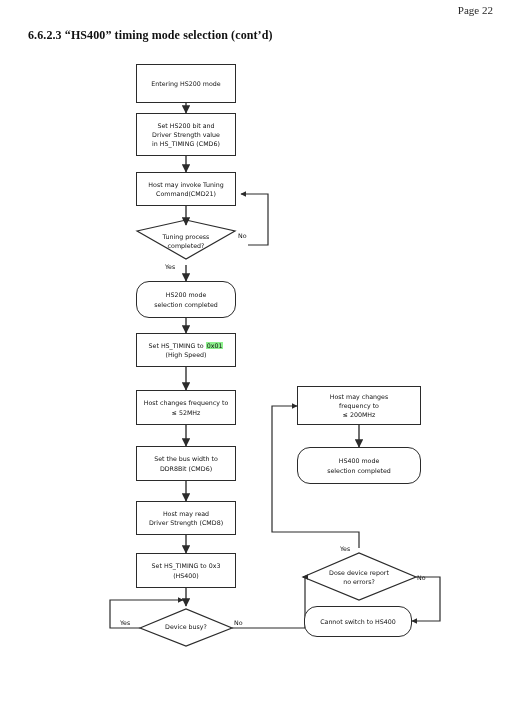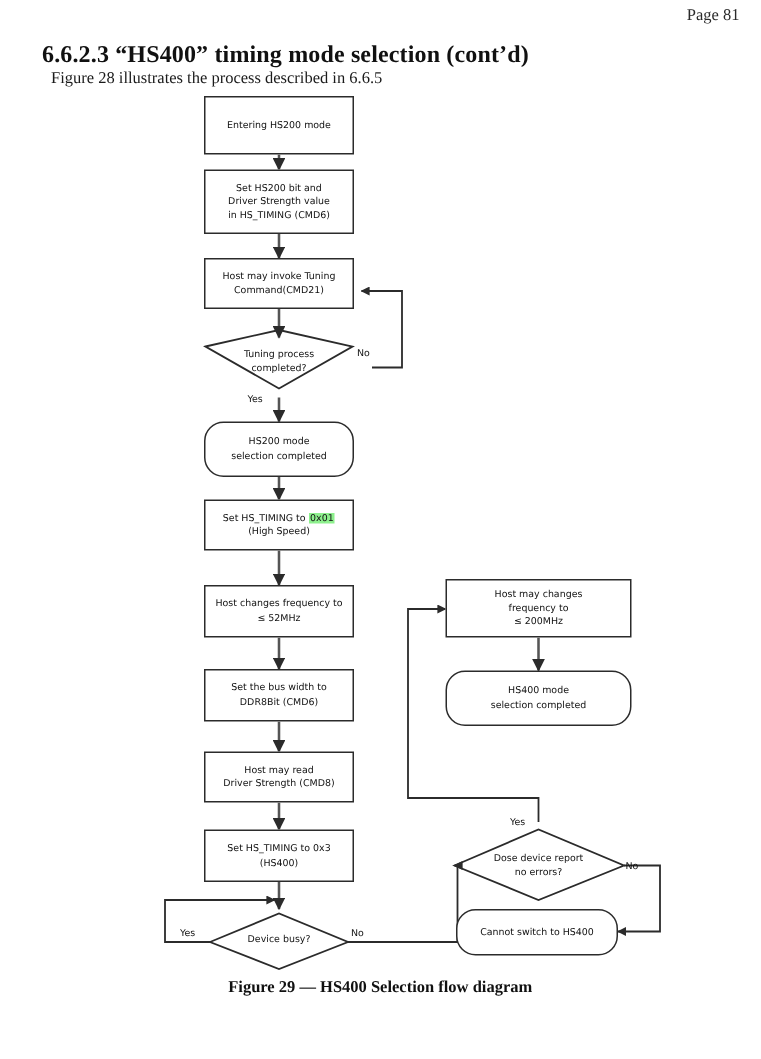--- a/index.html
+++ b/index.html
@@ -27,21 +27,21 @@
     right: 14px;
     font-family: "Liberation Serif", serif;
     font-size: 11px;
     color: #2a2a2a;
   }
   .heading {
     position: absolute;
     left: 28px;
     top: 28px;
     font-family: "Liberation Serif", serif;
-    font-size: 16px;
+    font-size: 12px;
     font-weight: bold;
     color: #111;
     letter-spacing: 0.1px;
   }
   .subheading {
     position: absolute;
     left: 34px;
     top: 46px;
     font-family: "Liberation Serif", serif;
     font-size: 11px;
@@ -107,23 +107,22 @@
     font-size: 6.3px;
     color: #111;
     white-space: nowrap;
   }
 </style>
 </head>
 <body>
 
 <div id="page">
 
-  <div class="page-number">Page 81</div>
+  <div class="page-number">Page 22</div>
   <div class="heading">6.6.2.3  “HS400” timing mode selection (cont’d)</div>
-  <div class="subheading">Figure 28 illustrates the process described in 6.6.5</div>
 
   <svg id="flow" viewBox="0 0 507 706">
     <defs>
       <marker id="arrow" viewBox="0 0 10 10" refX="9" refY="5" markerWidth="5" markerHeight="5" orient="auto-start-reverse">
         <path d="M 0 0 L 10 5 L 0 10 z" fill="#2b2b2b"></path>
       </marker>
     </defs>
     <g stroke="#555" stroke-width="1.7" fill="none" marker-end="url(#arrow)">
       <path d="M 186 103 L 186 113"></path>
       <path d="M 186 156 L 186 172"></path>
@@ -225,15 +224,14 @@
     <span>Cannot switch to HS400</span>
   </div>
 
   <div class="edge-label" style="left:238px; top:232px;">No</div>
   <div class="edge-label" style="left:165px; top:263px;">Yes</div>
   <div class="edge-label" style="left:120px; top:619px;">Yes</div>
   <div class="edge-label" style="left:234px; top:619px;">No</div>
   <div class="edge-label" style="left:340px; top:545px;">Yes</div>
   <div class="edge-label" style="left:417px; top:574px;">No</div>
 
-  <div class="caption">Figure 29 — HS400 Selection flow diagram</div>
 
 </div>
 
 </body></html>

